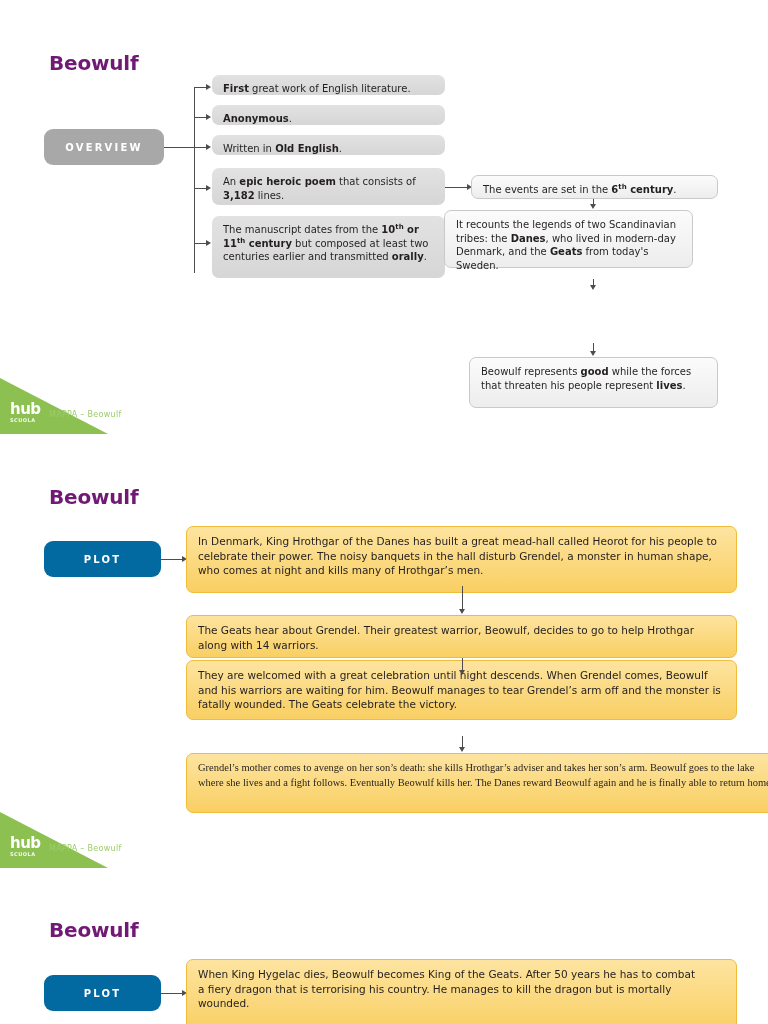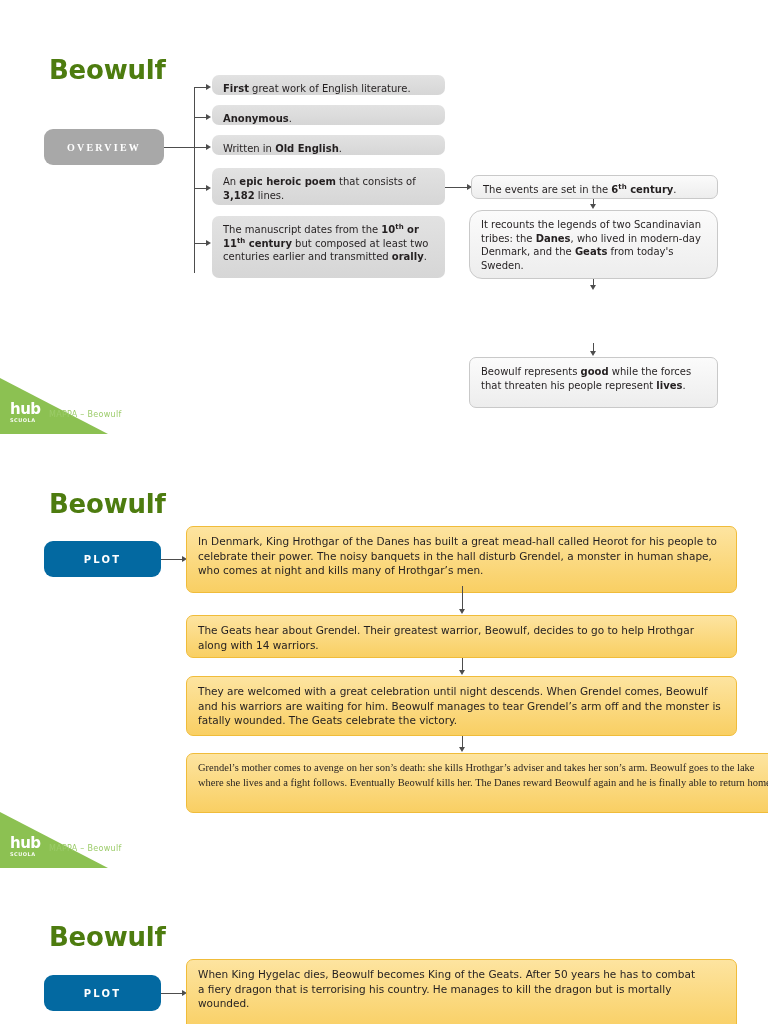--- a/index.html
+++ b/index.html
@@ -20,23 +20,23 @@
     width: 768px;
     background: #ffffff;
   }
   #page-1 { top: 0;   height: 434px; }
   #page-2 { top: 434px; height: 434px; }
   #page-3 { top: 868px; height: 156px; }
 
   .page-title {
     position: absolute;
     left: 49px;
-    font-size: 26px;
+    font-size: 20px;
     font-weight: bold;
-    color: #4d7c0f;
+    color: #701a75;
     letter-spacing: -0.2px;
   }
 
   
   .node {
     position: absolute;
     border-radius: 7px;
     font-size: 10px;
     line-height: 13.5px;
     color: #231f20;
@@ -67,21 +67,21 @@
     position: absolute;
     border-radius: 9px;
     display: flex;
     align-items: center;
     justify-content: center;
     color: #ffffff;
     font-weight: bold;
     font-size: 10px;
     letter-spacing: 2.2px;
   }
-  .pill.grey  { background: #a8a8a8; font-family: Liberation Serif, serif; }
+  .pill.grey  { background: #a8a8a8; }
   .pill.amber { background: #0369a1; }
 
   
   .ln-h, .ln-v { position: absolute; background: #4d4d4d; }
   .ln-h { height: 1px; }
   .ln-v { width: 1px; }
   .arrow-r, .arrow-d { position: absolute; width: 0; height: 0; }
   .arrow-r {
     border-top: 3.5px solid transparent;
     border-bottom: 3.5px solid transparent;
@@ -149,21 +149,21 @@
   <div class="node grey" style="left:212px; top:75px;  width:233px; height:20px;"><b>First</b> great work of English literature.</div>
   <div class="node grey" style="left:212px; top:105px; width:233px; height:20px;"><b>Anonymous</b>.</div>
   <div class="node grey" style="left:212px; top:135px; width:233px; height:20px;">Written in <b>Old English</b>.</div>
   <div class="node grey" style="left:212px; top:168px; width:233px; height:37px;">An <b>epic heroic poem</b> that consists of <b>3,182</b> lines.</div>
   <div class="node grey" style="left:212px; top:216px; width:233px; height:62px;">The manuscript dates from the <b>10<sup>th</sup> or 11<sup>th</sup> century</b> but composed at least two centuries earlier and transmitted <b>orally</b>.</div>
 
   <div class="ln-h" style="left:445px; top:187px; width:23px;"></div>
   <div class="arrow-r" style="left:467px; top:183.5px;"></div>
 
   <div class="node outline" style="left:471px; top:175px; width:247px; height:24px;">The events are set in the <b>6<sup>th</sup> century</b>.</div>
-  <div class="node outline" style="left:469px; top:210px; width:249px; height:69px;border-radius:13px;">It recounts the legends of two Scandinavian tribes: the <b>Danes</b>, who lived in modern-day Denmark, and the <b>Geats</b> from today's Sweden.</div>
+  <div class="node outline" style="left:444px; top:210px; width:249px; height:58px;">It recounts the legends of two Scandinavian tribes: the <b>Danes</b>, who lived in modern-day Denmark, and the <b>Geats</b> from today's Sweden.</div>
   <div class="node outline" style="left:469px; top:357px; width:249px; height:51px;">Beowulf represents <b>good</b> while the forces that threaten his people represent <b>lives</b>.</div>
 
   <div class="ln-v" style="left:593px; top:199px; height:6px;"></div>
   <div class="arrow-d" style="left:589.5px; top:204px;"></div>
   <div class="ln-v" style="left:593px; top:279px; height:7px;"></div>
   <div class="arrow-d" style="left:589.5px; top:285px;"></div>
   <div class="ln-v" style="left:593px; top:343px; height:9px;"></div>
   <div class="arrow-d" style="left:589.5px; top:351px;"></div>
 
   <div class="footer-tri" style="top:378px;"></div>
@@ -179,21 +179,21 @@
   <h1 class="page-title" style="top:38px;">Beowulf</h1>
 
   <div class="pill amber" style="left:44px; top:107px; width:117px; height:36px;">
     <span>PLOT</span>
   </div>
   <div class="ln-h" style="left:161px; top:125px; width:22px;"></div>
   <div class="arrow-r" style="left:182px; top:121.5px;"></div>
 
   <div class="node amber" style="left:186px; top:92px;  width:551px; height:67px;">In Denmark, King Hrothgar of the Danes has built a great mead-hall called Heorot for his people to celebrate their power. The noisy banquets in the hall disturb Grendel, a monster in human shape, who comes at night and kills many of Hrothgar’s men.</div>
   <div class="node amber" style="left:186px; top:181px; width:551px; height:43px;">The Geats hear about Grendel. Their greatest warrior, Beowulf, decides to go to help Hrothgar along with 14 warriors.</div>
-  <div class="node amber" style="left:186px; top:242px; width:551px; height:60px;">They are welcomed with a great celebration until night descends. When Grendel comes, Beowulf and his warriors are waiting for him. Beowulf manages to tear Grendel’s arm off and the monster is fatally wounded. The Geats celebrate the victory.</div>
+  <div class="node amber" style="left:186px; top:226px; width:551px; height:60px;">They are welcomed with a great celebration until night descends. When Grendel comes, Beowulf and his warriors are waiting for him. Beowulf manages to tear Grendel’s arm off and the monster is fatally wounded. The Geats celebrate the victory.</div>
   <div class="node amber" style="left:186px; top:319px; width:604px; height:60px;font-family:Liberation Serif, serif;">Grendel’s mother comes to avenge on her son’s death: she kills Hrothgar’s adviser and takes her son’s arm. Beowulf goes to the lake where she lives and a fight follows. Eventually Beowulf kills her. The Danes reward Beowulf again and he is finally able to return home.</div>
 
   <div class="ln-v" style="left:462px; top:152px; height:24px;"></div>
   <div class="arrow-d" style="left:458.5px; top:175px;"></div>
   <div class="ln-v" style="left:462px; top:224px; height:13px;"></div>
   <div class="arrow-d" style="left:458.5px; top:236px;"></div>
   <div class="ln-v" style="left:462px; top:302px; height:12px;"></div>
   <div class="arrow-d" style="left:458.5px; top:313px;"></div>
 
   <div class="footer-tri" style="top:378px;"></div>

